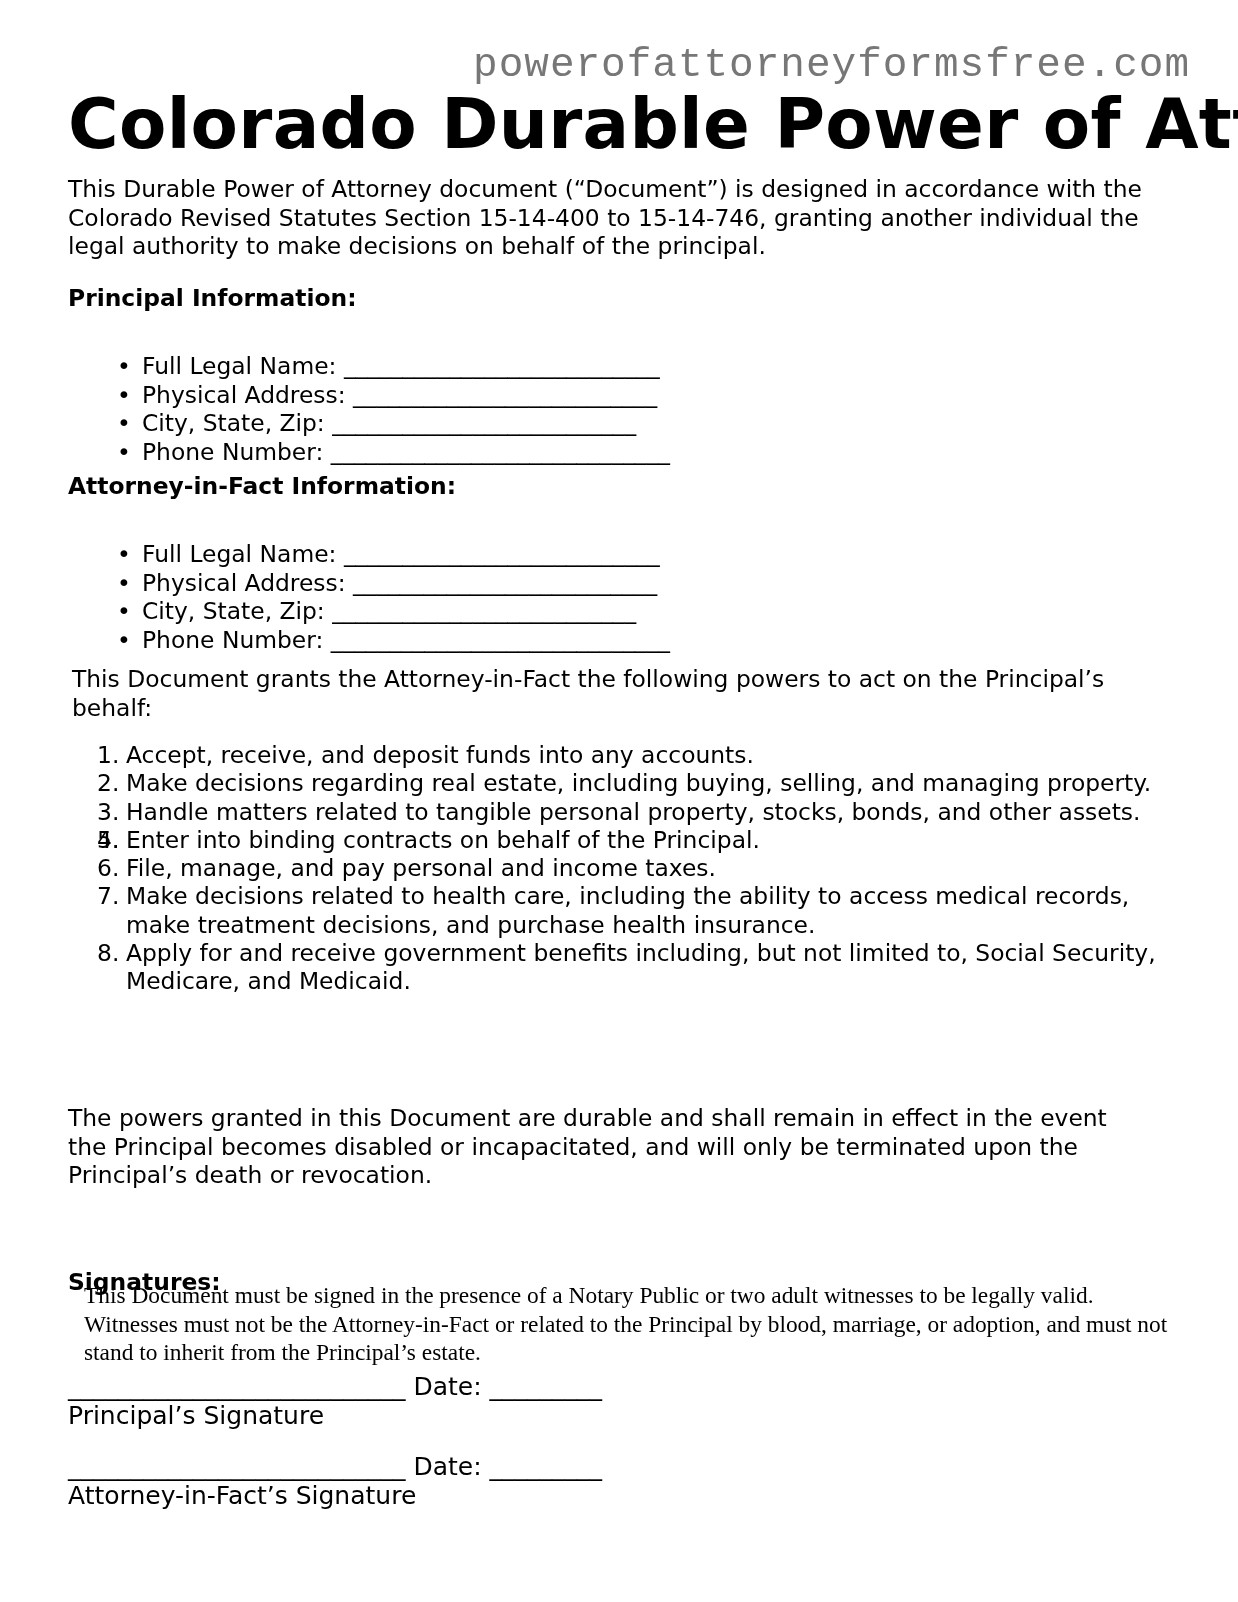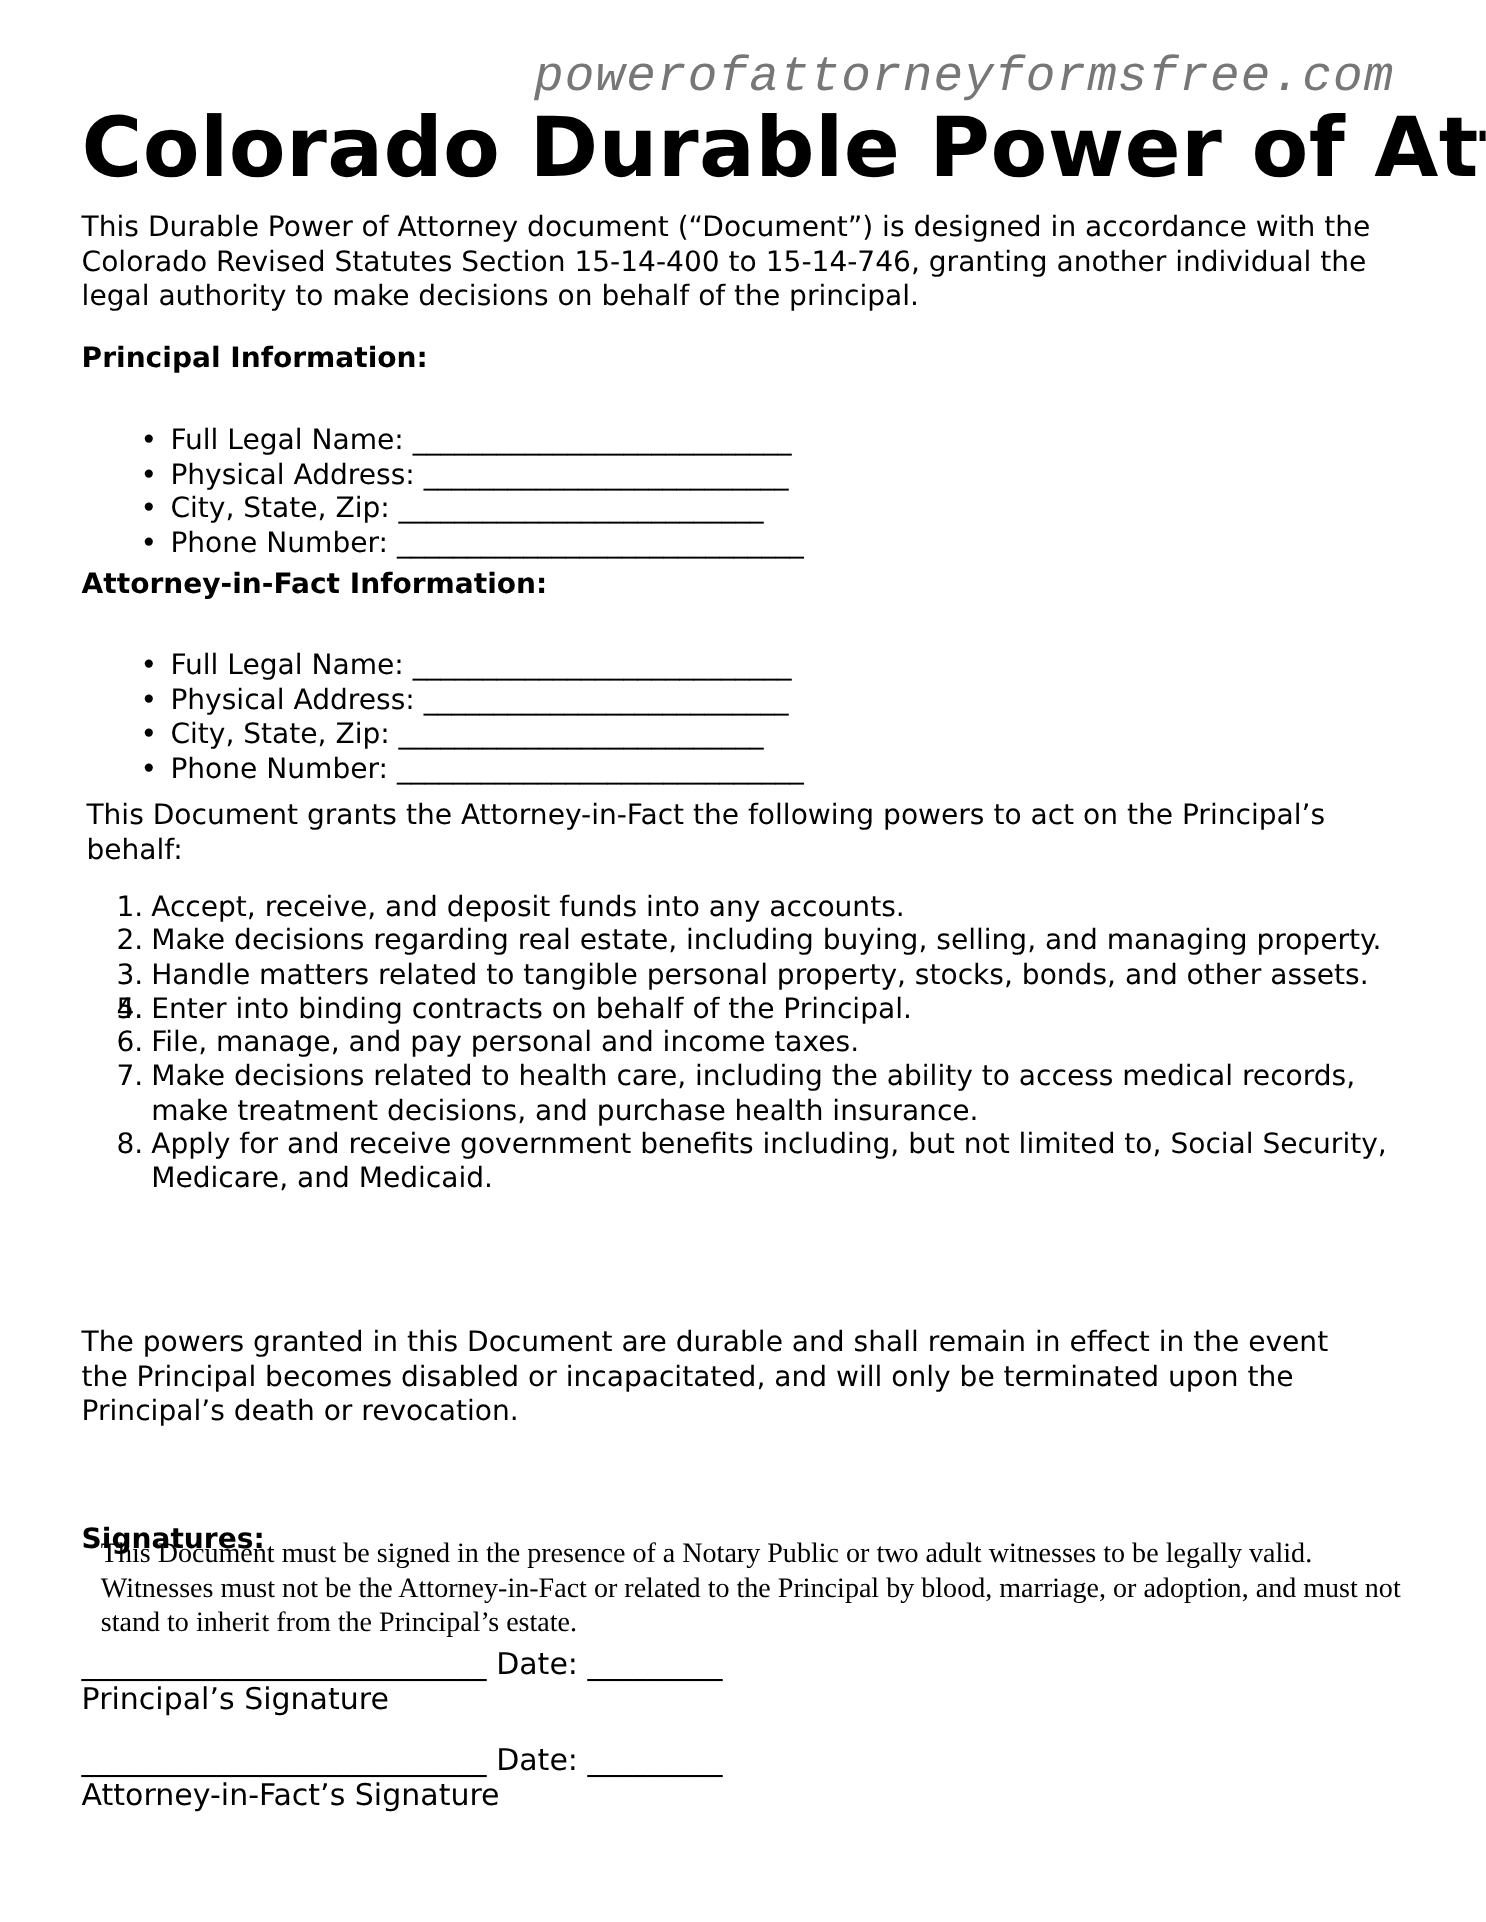--- a/index.html
+++ b/index.html
@@ -1,18 +1,18 @@
 <!DOCTYPE html>
 <html><head>
 <meta charset="utf-8">
 <style>
   html, body { margin: 0; padding: 0; background: #ffffff; }
   body { width: 1238px; height: 1602px; position: relative; overflow: hidden; color: #000; }
   .page { position: absolute; left: 68px; top: 0; width: 1110px; font-family: "DejaVu Sans", sans-serif; }
-  .watermark { position: absolute; top: 42px; right: 76px; font-family: "Liberation Mono", "DejaVu Sans Mono", monospace; font-size: 41px; color: #777777; letter-spacing: 1px; white-space: nowrap; font-style: italic; }
+  .watermark { position: absolute; top: 42px; right: 48px; font-family: "Liberation Mono", "DejaVu Sans Mono", monospace; font-size: 41px; color: #777777; letter-spacing: 1px; white-space: nowrap; }
   .title { position: absolute; top: 84px; left: 0; font-size: 69px; font-weight: bold; white-space: nowrap; letter-spacing: 0.3px; }
   .body-text { font-size: 23.4px; line-height: 28.6px; }
   .intro { position: absolute; top: 175px; left: 0; width: 1110px; }
   .heading { font-size: 23.4px; font-weight: bold; line-height: 28.6px; }
   .h-principal { position: absolute; top: 284px; left: 0; }
   .h-attorney { position: absolute; top: 472px; left: 0; }
   ul.fields { position: absolute; left: 0; margin: 16px; padding: 0 0 0 58px; list-style: none; }
   ul.fields li { position: relative; font-size: 23.4px; line-height: 28.6px; white-space: nowrap; }
   ul.fields li::before { content: "\2022"; position: absolute; left: -25px; }
   .list-principal { top: 336px; }

